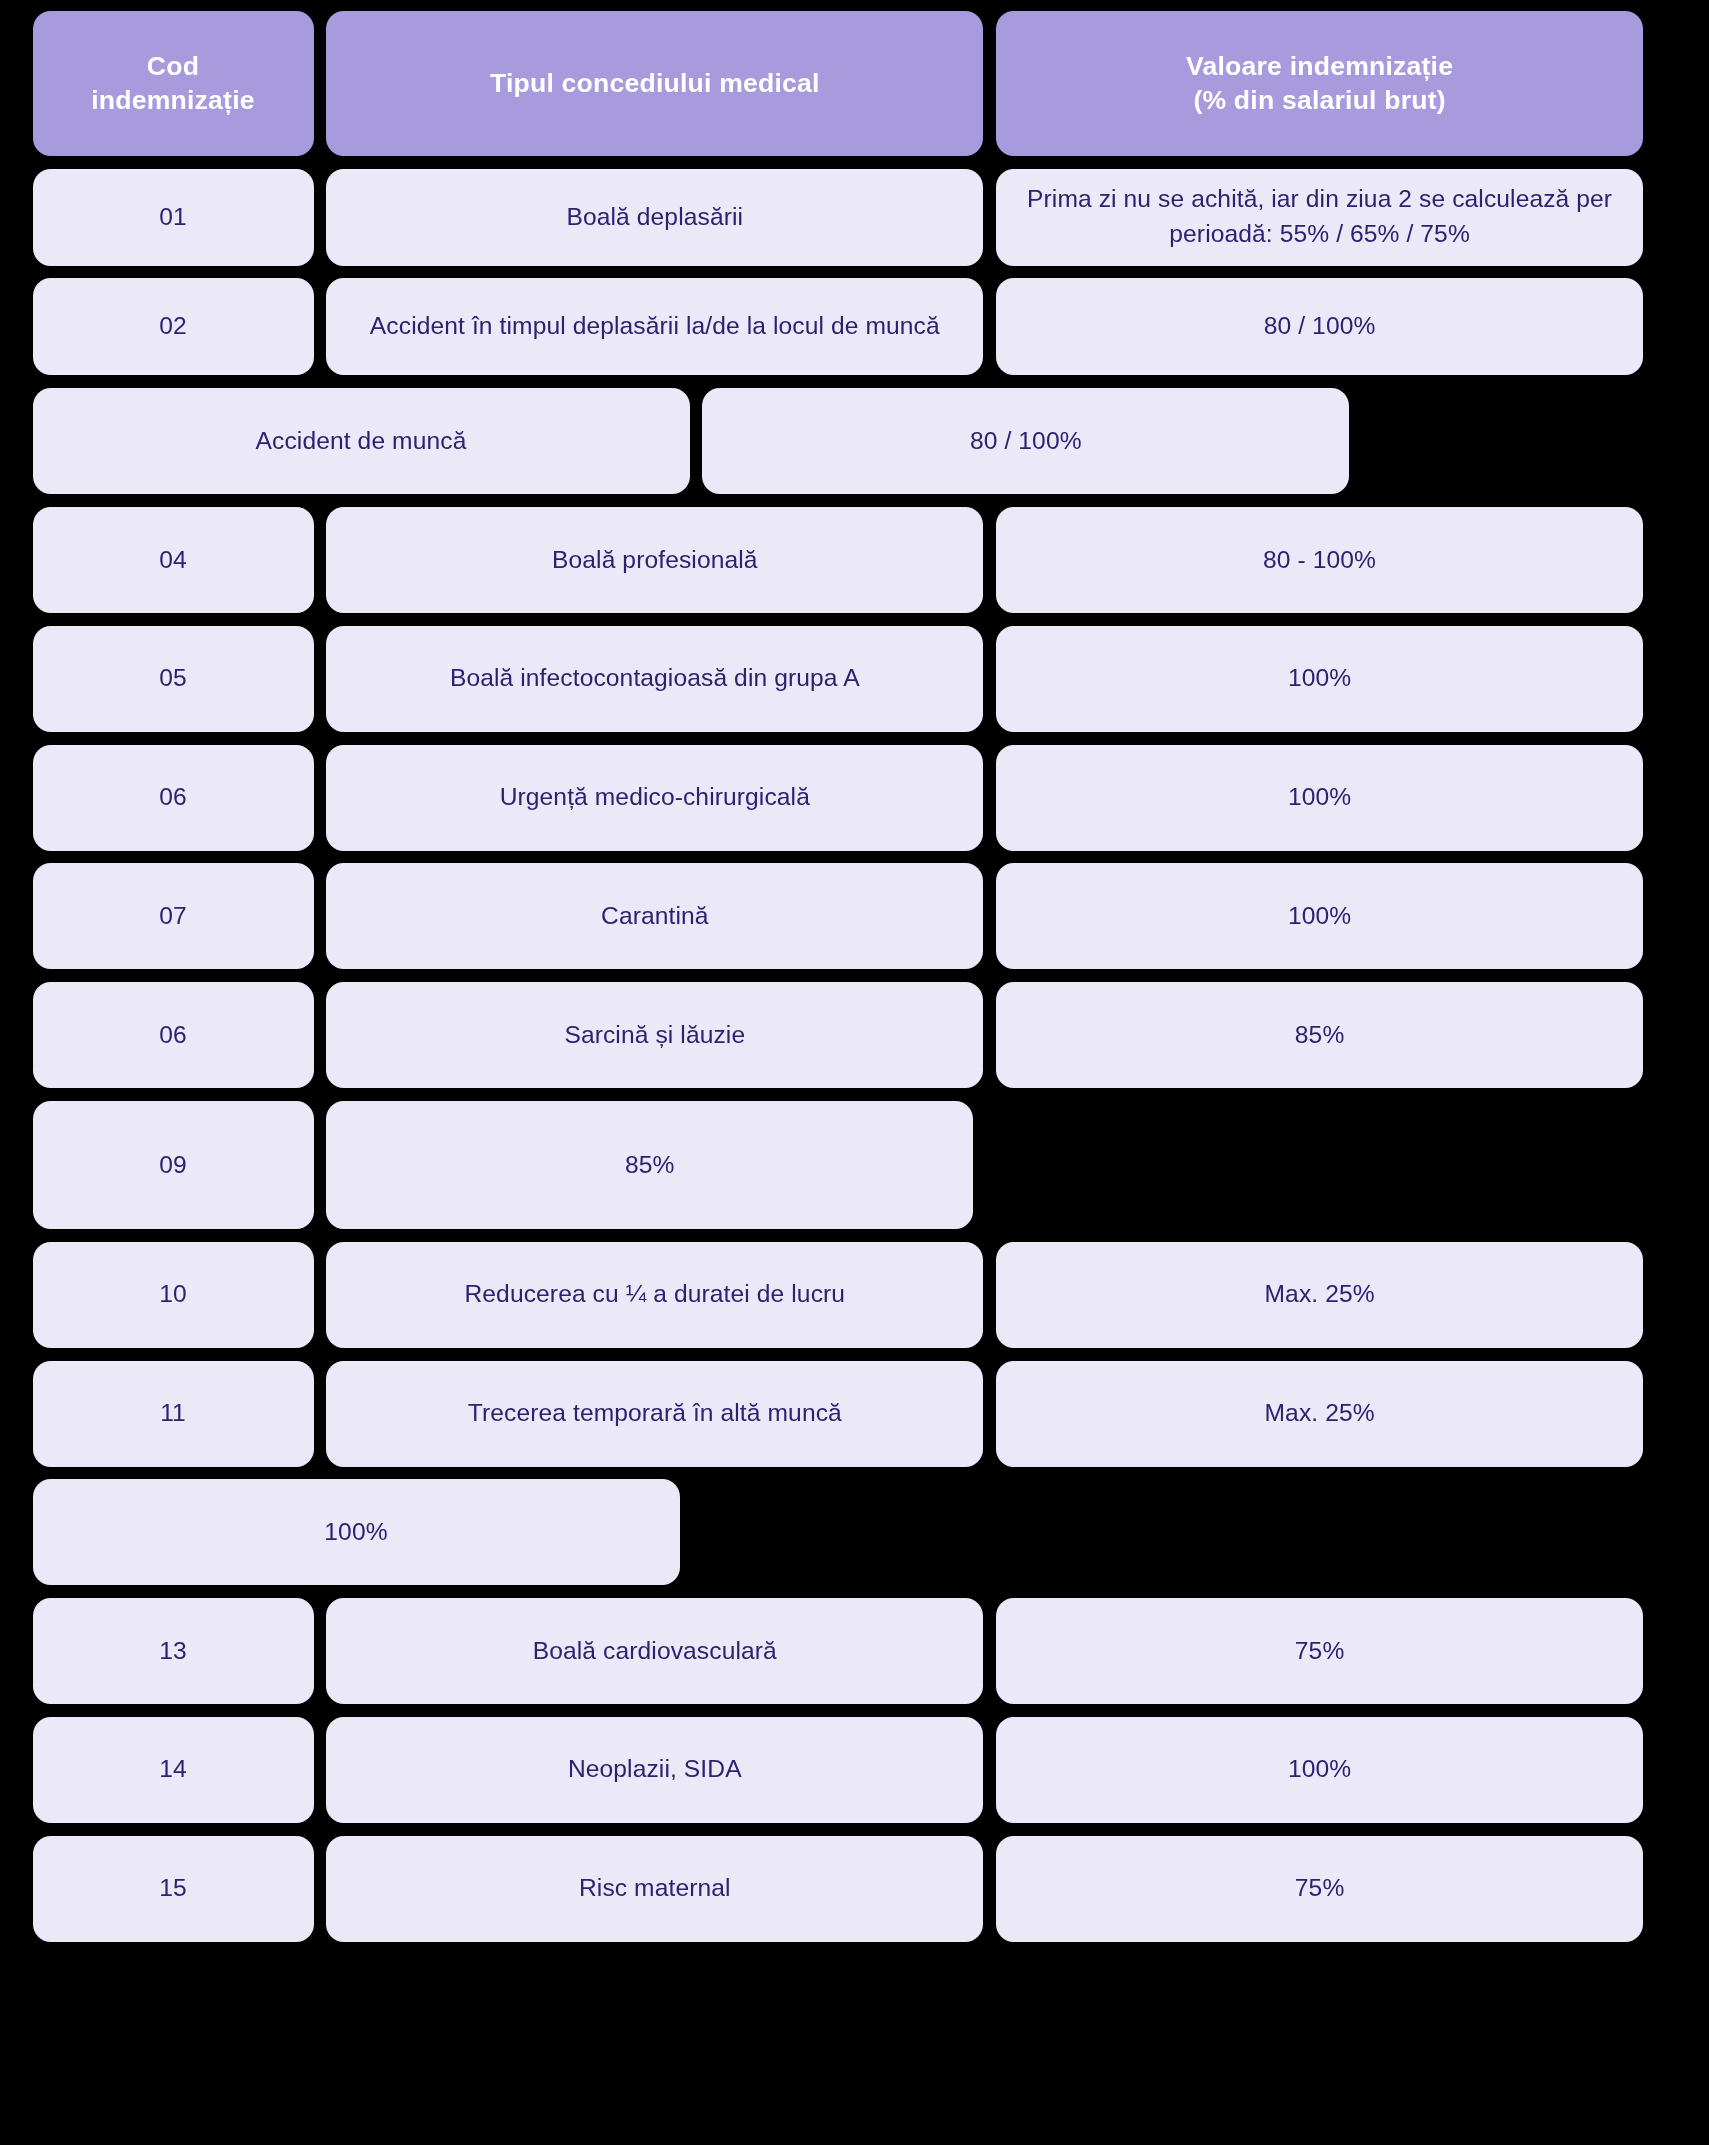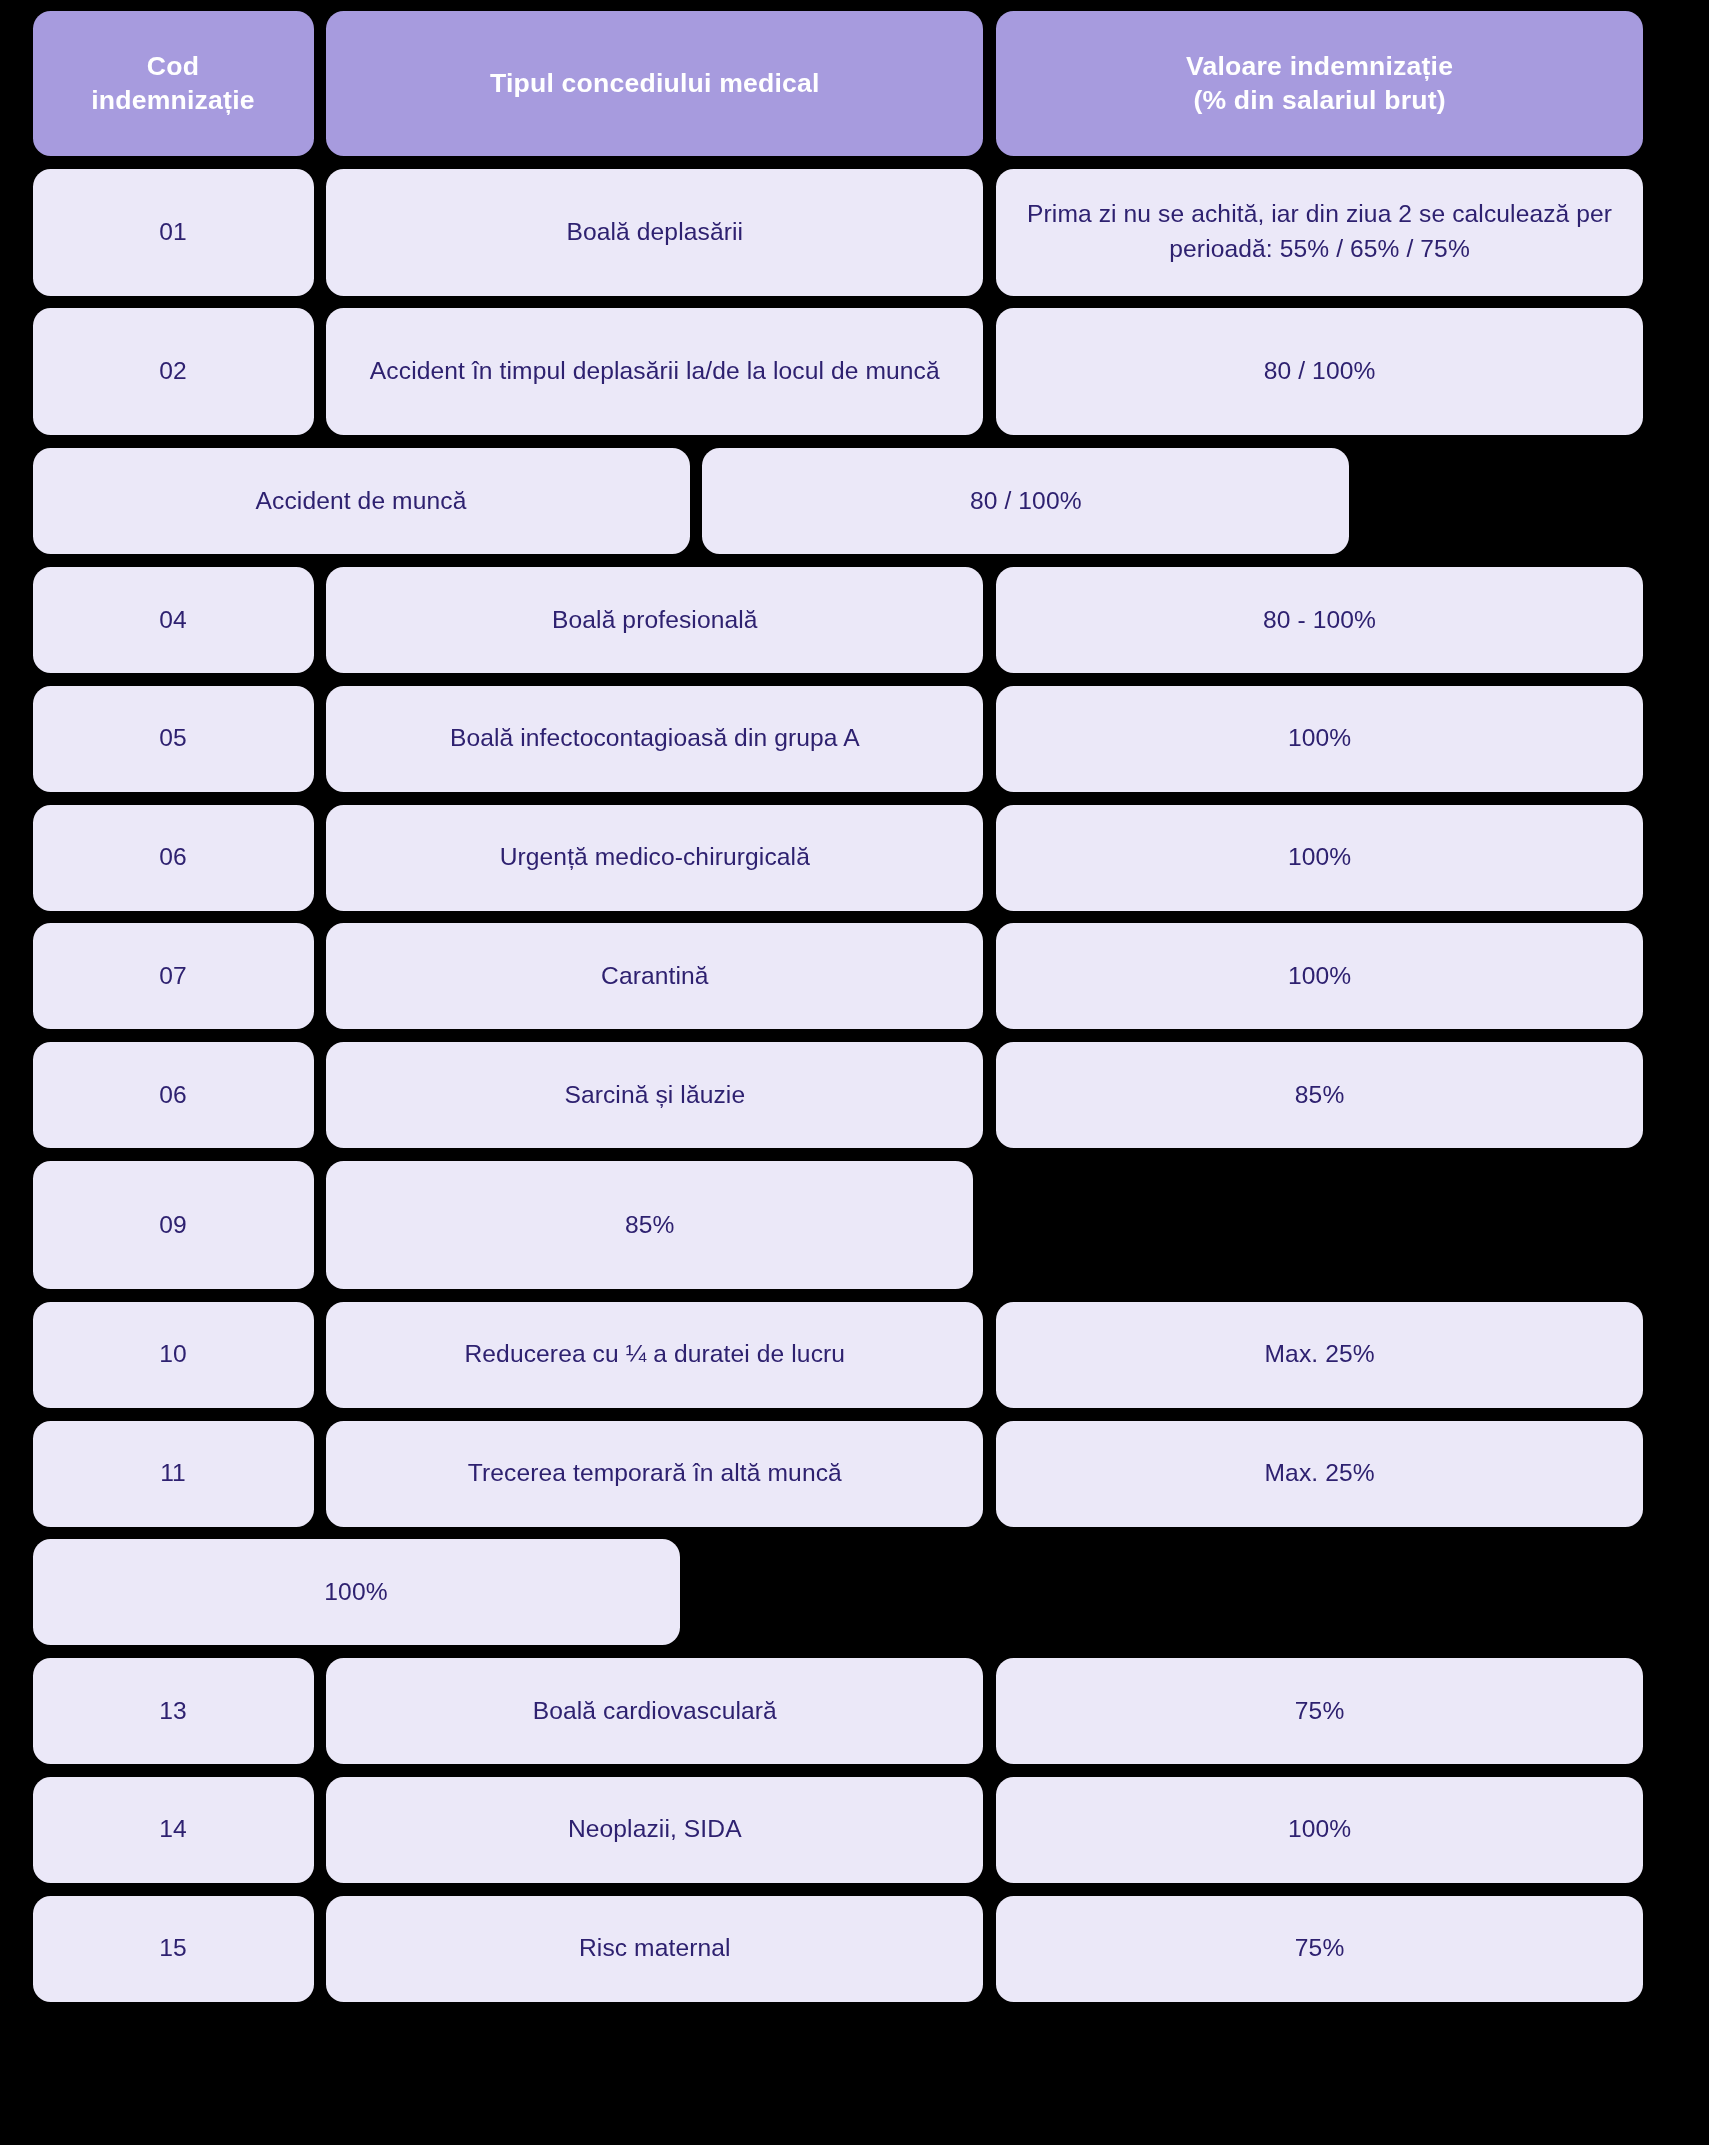--- a/index.html
+++ b/index.html
@@ -54,21 +54,21 @@
     color: #ffffff;
     font-weight: bold;
     font-size: 26.6px;
     line-height: 1.28;
     letter-spacing: 0.2px;
   }
 
   .header { height: 145px; }
 
   .row.data { height: 106px; }
-  .row.data.tall-2 { height: 127px; }
+  .row.data.tall-2 { height: 97px; }
   .row.data.tall-3 { height: 128px; }
 
   .cell .txt { display: block; }
 </style>
 </head>
 <body>
 
 <div id="table-wrap">
 
   <div class="row header">

